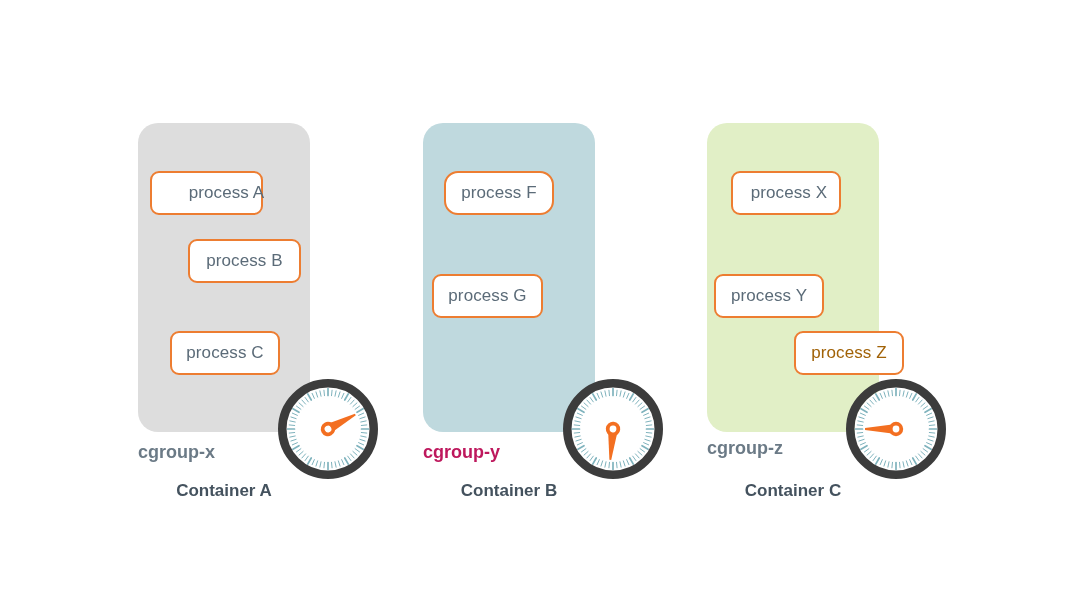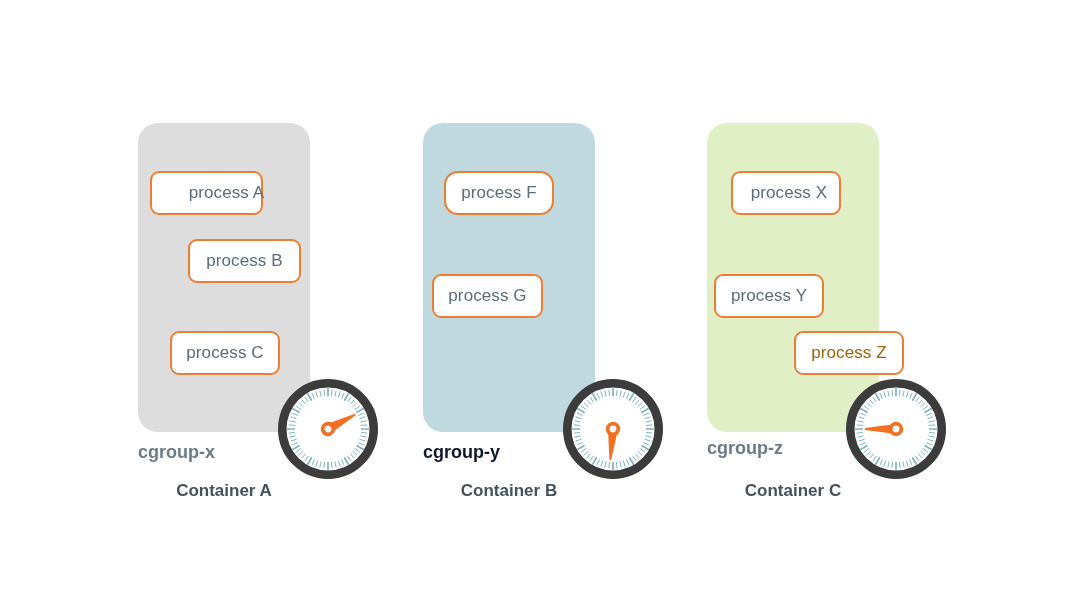--- a/index.html
+++ b/index.html
@@ -155,21 +155,21 @@
             <circle cx="0" cy="0" r="7.2" fill="#F36F21"></circle>
             <circle cx="0" cy="0" r="3.4" fill="#ffffff"></circle>
           </g>
         </svg>
       </div>
     </div>
     <div class="container-group">
       <div class="cgroup-panel" style="left: 423px; top: 123px; width: 172px; height: 309px; background: rgb(191, 217, 222);"></div>
       <div class="process-box" style="left: 444px; top: 171px; width: 110px; height: 44px; border-color: rgb(237, 125, 49); background: rgb(255, 255, 255); color: rgb(91, 107, 120); border-radius: 14px;">process F</div>
       <div class="process-box" style="left: 432px; top: 274px; width: 111px; height: 44px; border-color: rgb(237, 125, 49); background: rgb(255, 255, 255); color: rgb(91, 107, 120);">process G</div>
-      <div class="cgroup-label" style="left: 423px; top: 442px; width: 172px; color: #0f172a;">cgroup-y</div>
+      <div class="cgroup-label" style="left: 423px; top: 442px; width: 172px; color: #be185d;">cgroup-y</div>
       <div class="container-title" style="left: 423px; top: 481px; width: 172px; color: rgb(68, 82, 94);">Container B</div>
       <div class="gauge" style="left: 562px; top: 378px;">
         <svg viewBox="0 0 102 102" xmlns="http://www.w3.org/2000/svg">
           <circle cx="51" cy="51" r="41.5" fill="#ffffff"></circle>
           <line x1="51.00" y1="17.50" x2="51.00" y2="10.50" stroke="#7FB3BD" stroke-width="1.7" stroke-linecap="round"></line>
           <line x1="54.50" y1="17.68" x2="55.08" y2="12.21" stroke="#7FB3BD" stroke-width="1" stroke-linecap="round"></line>
           <line x1="57.97" y1="18.23" x2="59.11" y2="12.85" stroke="#7FB3BD" stroke-width="1" stroke-linecap="round"></line>
           <line x1="61.35" y1="19.14" x2="63.05" y2="13.91" stroke="#7FB3BD" stroke-width="1" stroke-linecap="round"></line>
           <line x1="64.63" y1="20.40" x2="66.86" y2="15.37" stroke="#7FB3BD" stroke-width="1" stroke-linecap="round"></line>
           <line x1="67.75" y1="21.99" x2="71.25" y2="15.93" stroke="#7FB3BD" stroke-width="1.7" stroke-linecap="round"></line>

